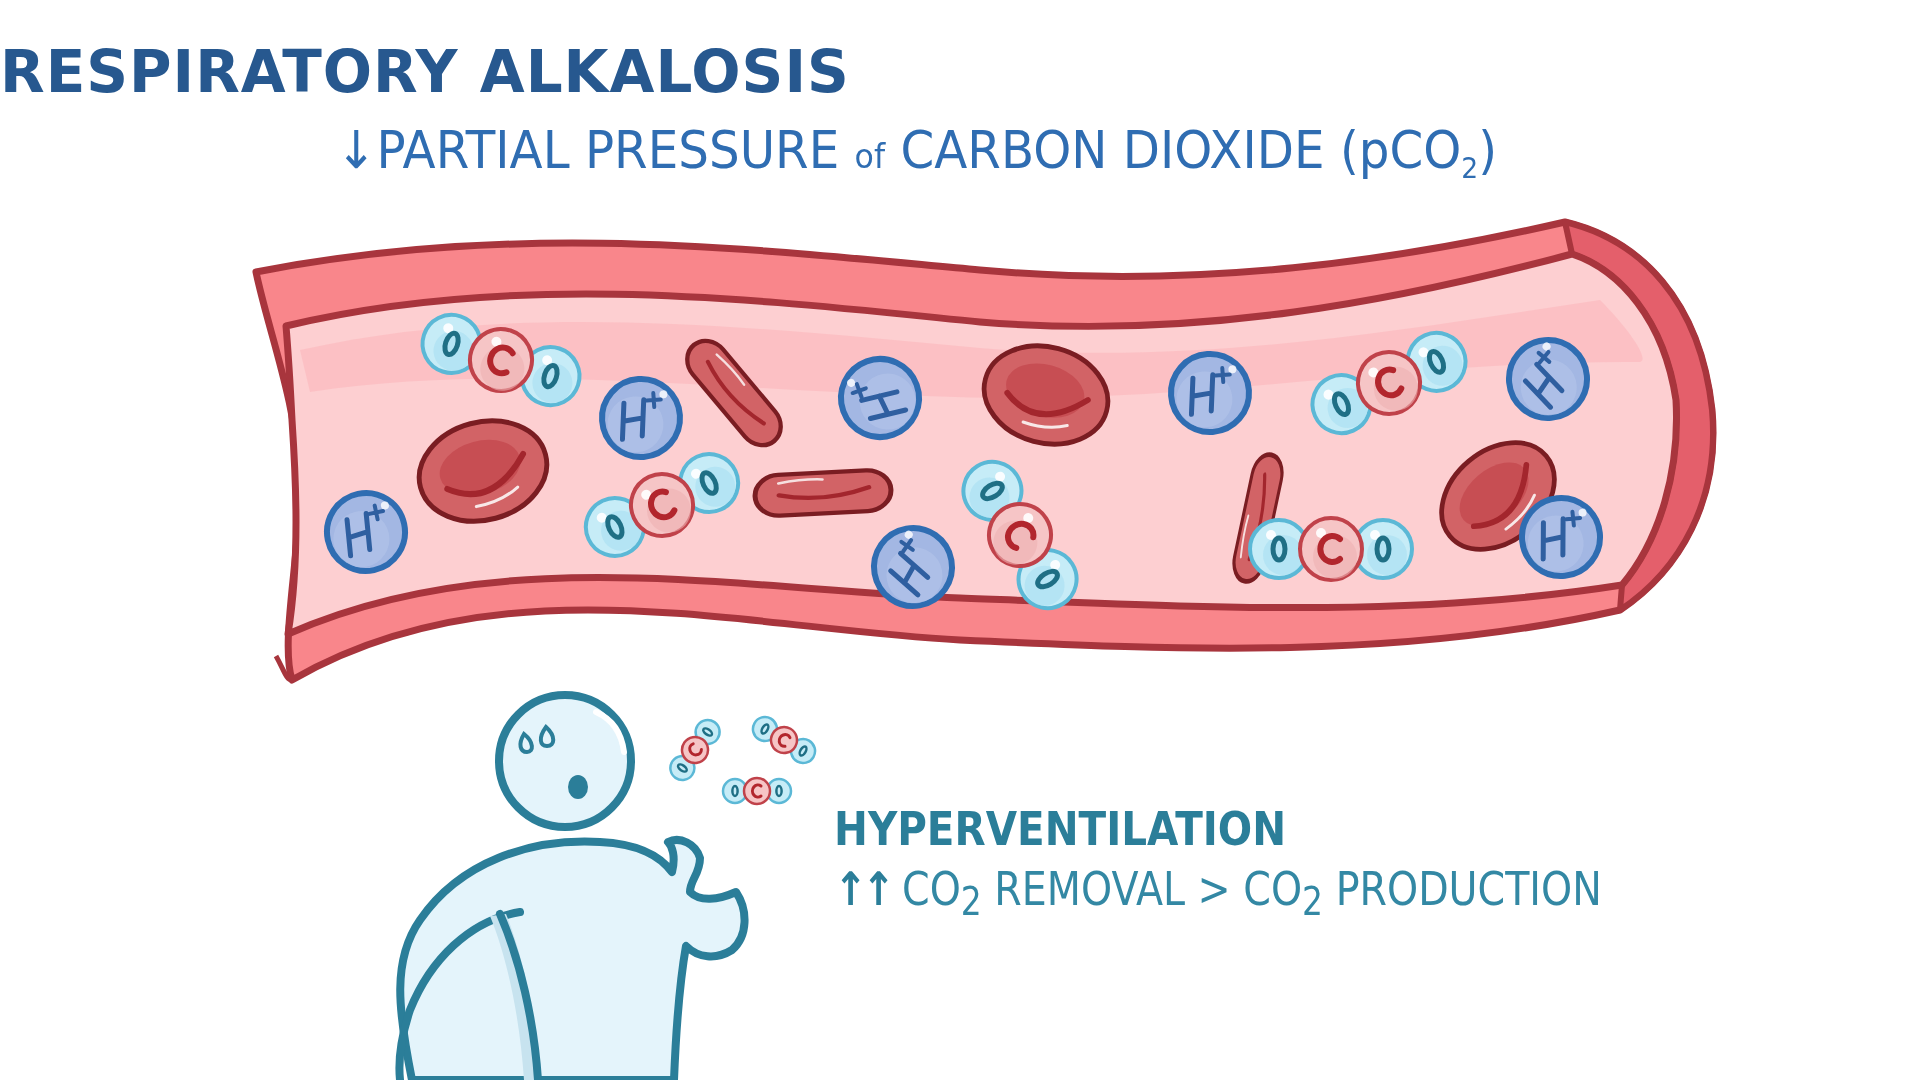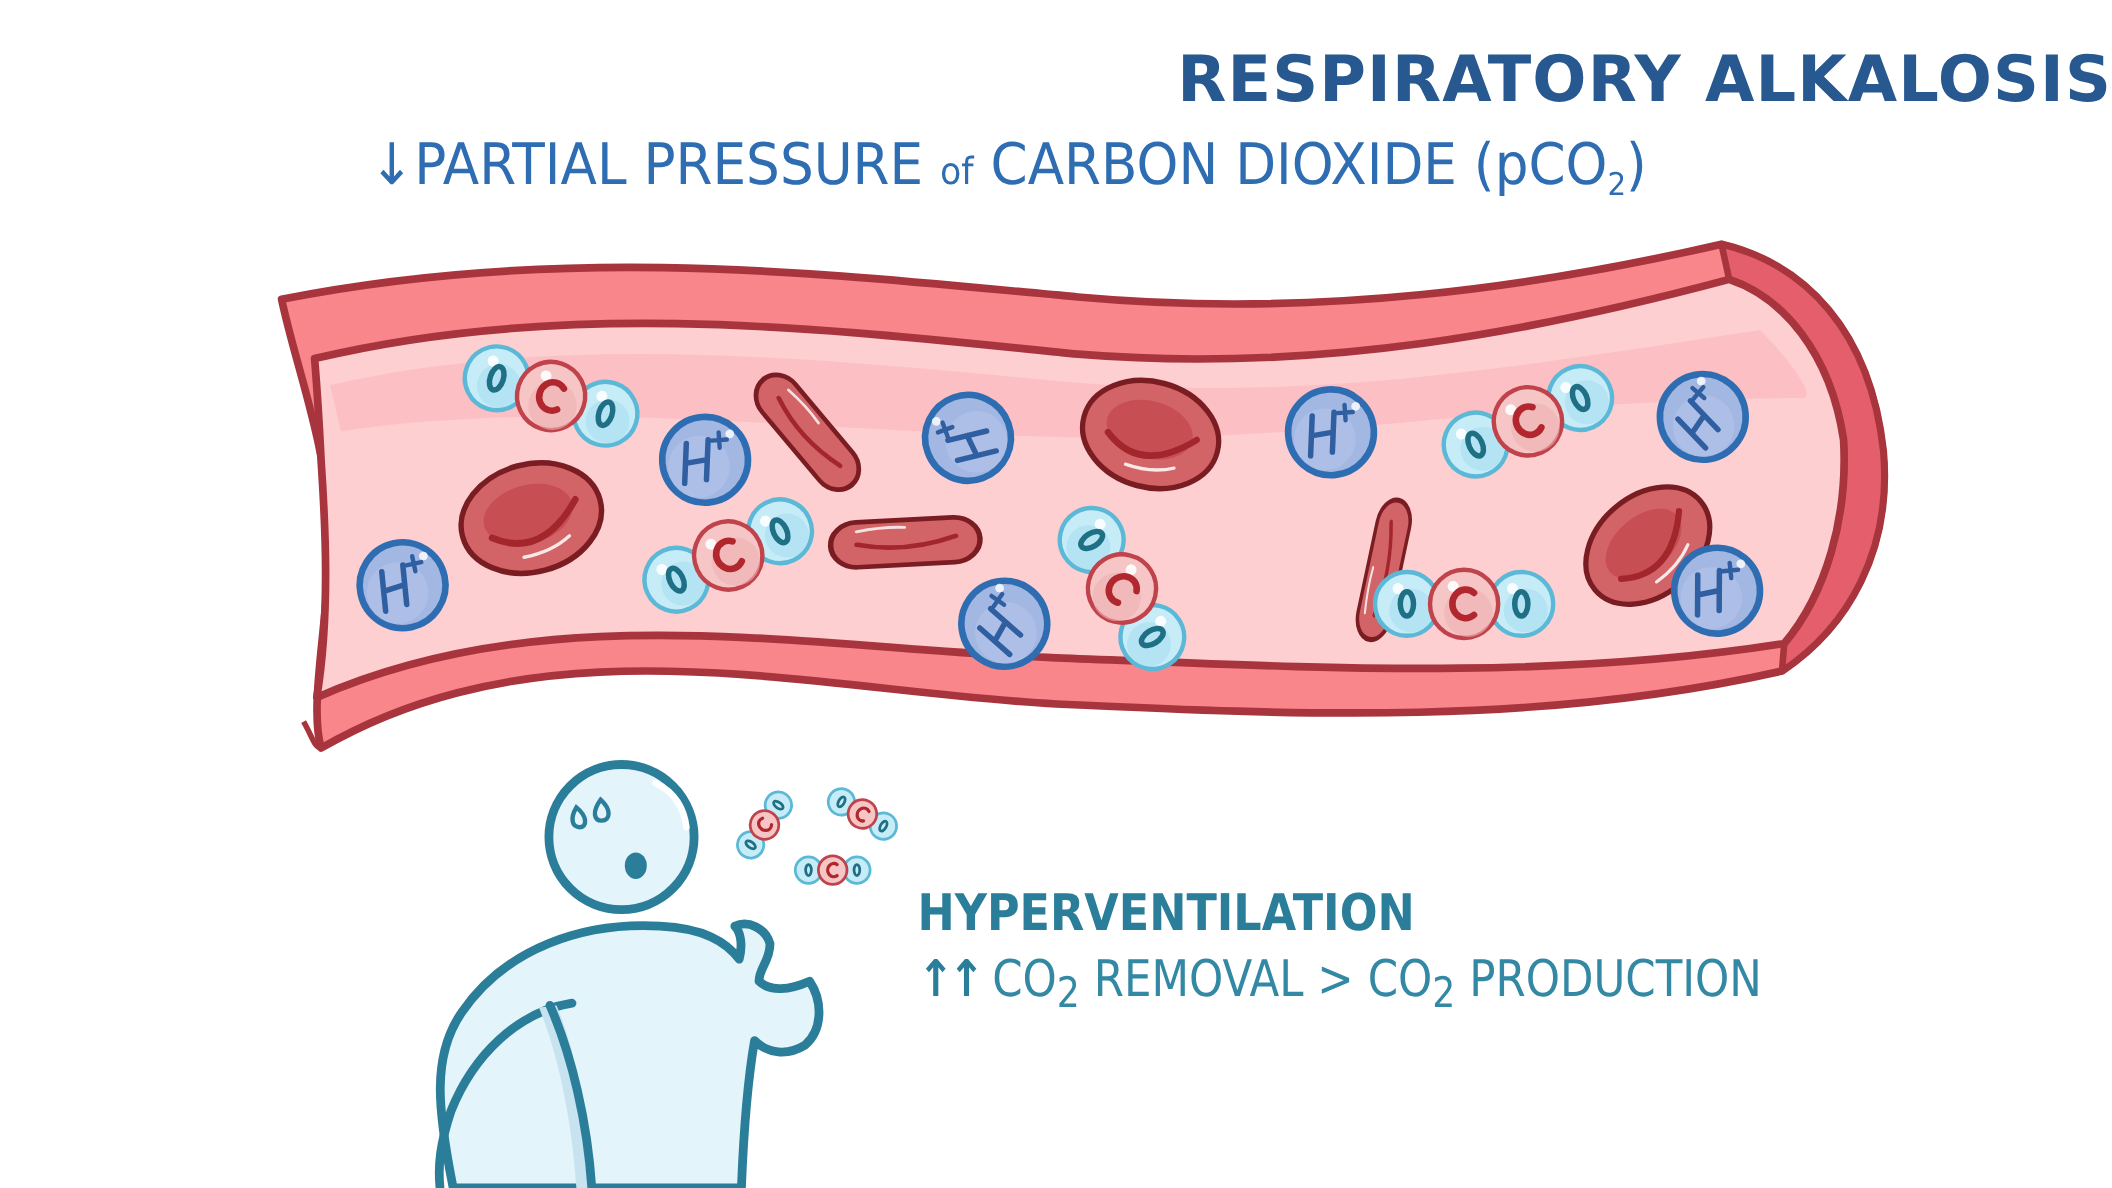--- a/index.html
+++ b/index.html
@@ -1,17 +1,17 @@
 <!DOCTYPE html>
 <html><head>
 <meta charset="utf-8">
 <style>
   html, body { margin:0; padding:0; background:#ffffff; }
   body { width:1920px; height:1080px; position:relative; overflow:hidden; font-family:"DejaVu Sans", sans-serif; }
-  .title { position:absolute; left:0; width:1920px; top:38px; text-align:right; font-family:"DejaVu Sans", sans-serif; font-weight:bold; font-size:58px; color:#27588f; letter-spacing:1px; }
+  .title { position:absolute; left:0; width:1920px; top:38px; text-align:left; font-family:"DejaVu Sans", sans-serif; font-weight:bold; font-size:58px; color:#27588f; letter-spacing:1px; }
   .subtitle { position:absolute; left:336px; top:120px; font-family:"DejaVu Sans", sans-serif; font-size:52px; color:#2f6db2; white-space:nowrap; letter-spacing:0px; transform:scaleX(0.93); transform-origin:left top; }
   .subtitle .small-of { font-size:34px; }
   .subtitle sub, .caption sub { font-size:0.55em; vertical-align:-0.35em; }
   .diagram { position:absolute; left:0; top:0; width:1920px; height:1080px; }
   .caption-title { position:absolute; left:834px; top:802px; font-family:"DejaVu Sans", sans-serif; font-weight:bold; font-size:46px; color:#2b7e99; white-space:nowrap; transform:scaleX(0.88); transform-origin:left top; }
   .caption-line { position:absolute; left:834px; top:862px; font-family:"DejaVu Sans", sans-serif; font-size:46px; color:#3388a4; white-space:nowrap; transform:scaleX(0.86); transform-origin:left top; }
   .caption-line .arrows { font-weight:bold; color:#2b7e99; letter-spacing:-6px; margin-right:14px; }
 </style>
 </head>
 <body>

